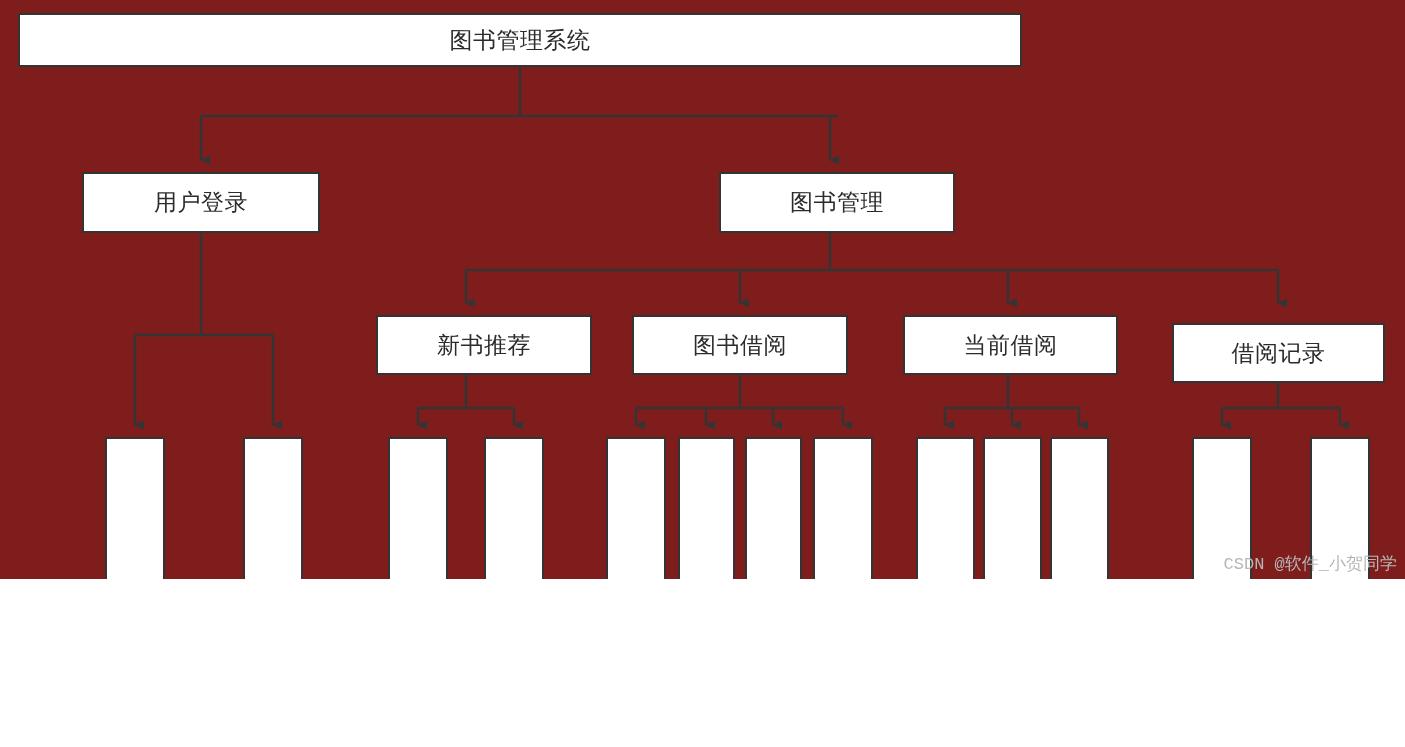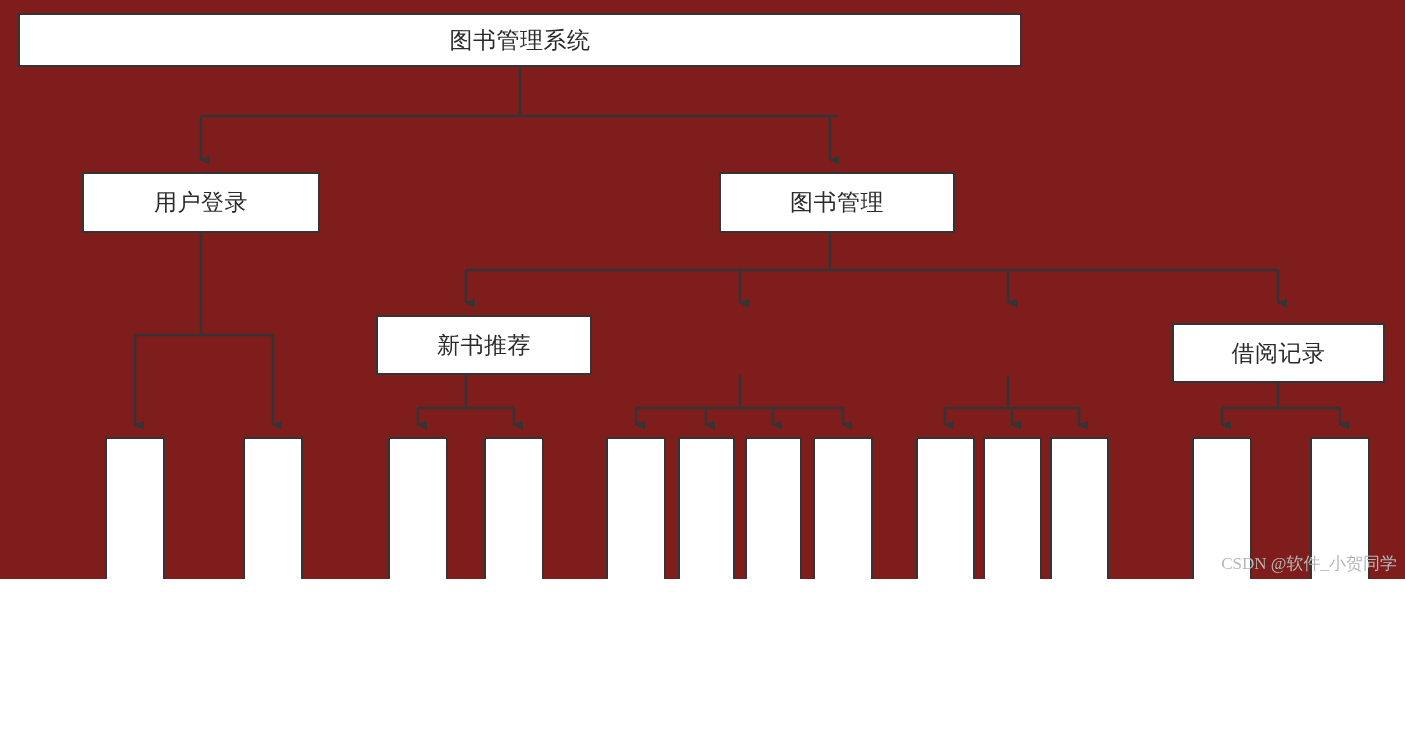--- a/index.html
+++ b/index.html
@@ -66,21 +66,21 @@
     font-size: 24px;
     letter-spacing: 1px;
   }
   .watermark {
     position: absolute;
     right: 8px;
     bottom: 4px;
     font-size: 17px;
     color: #b6b6b6;
     white-space: nowrap;
-    font-family: Liberation Serif, serif;
+    font-family: Liberation Mono, monospace;
   }
 </style>
 </head>
 <body>
 
 <div id="canvas">
 
   <svg class="edges" viewBox="0 0 1405 747" xmlns="http://www.w3.org/2000/svg">
     <defs>
       <marker id="arrow" markerWidth="9" markerHeight="10" refX="4.5" refY="9" orient="auto" markerUnits="userSpaceOnUse">
@@ -138,20 +138,26 @@
   <div class="node h" style="left: 82px; top: 172px; width: 238px; height: 61px;">
     <span class="label">用户登录</span>
   </div>
   <div class="node h" style="left: 696px; top: 172px; width: 236px; height: 61px; margin-left: 23px;">
     <span class="label">图书管理</span>
   </div>
 
   <div class="node h" style="left: 362px; top: 315px; width: 216px; height: 60px; margin-left: 14px;">
     <span class="label">新书推荐</span>
   </div>
+  <div class="node h" style="left: 632px; top: 315px; width: 216px; height: 60px;">
+    <span class="label">图书借阅</span>
+  </div>
+  <div class="node h" style="left: 903px; top: 315px; width: 215px; height: 60px;">
+    <span class="label">当前借阅</span>
+  </div>
   <div class="node h" style="left: 1172px; top: 315px; width: 213px; height: 60px; margin-top: 8px;">
     <span class="label">借阅记录</span>
   </div>
 
   <div class="node v" style="left: 105px; top: 437px; width: 60px; height: 297px;">
     <span class="label">用户登录</span>
   </div>
   <div class="node v" style="left: 243px; top: 437px; width: 60px; height: 297px;">
     <span class="label">注销登录</span>
   </div>

